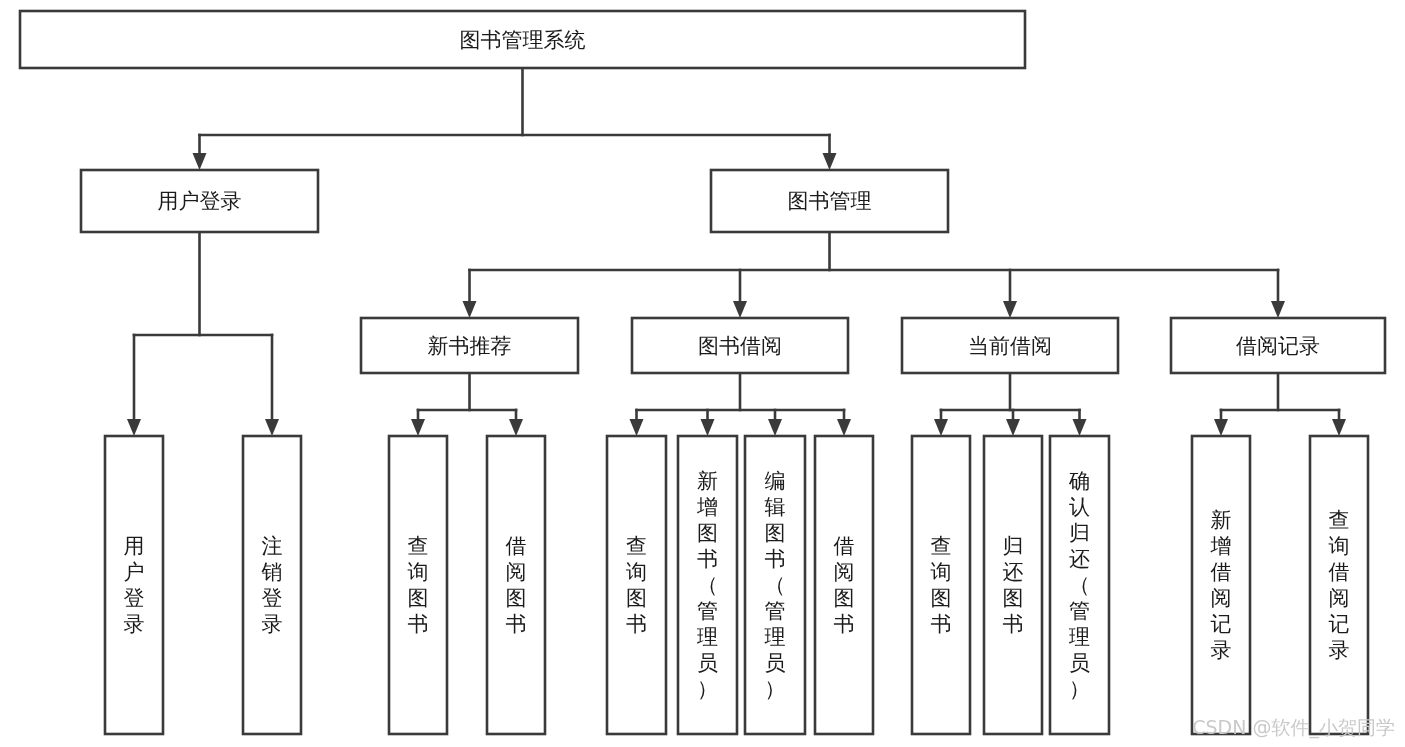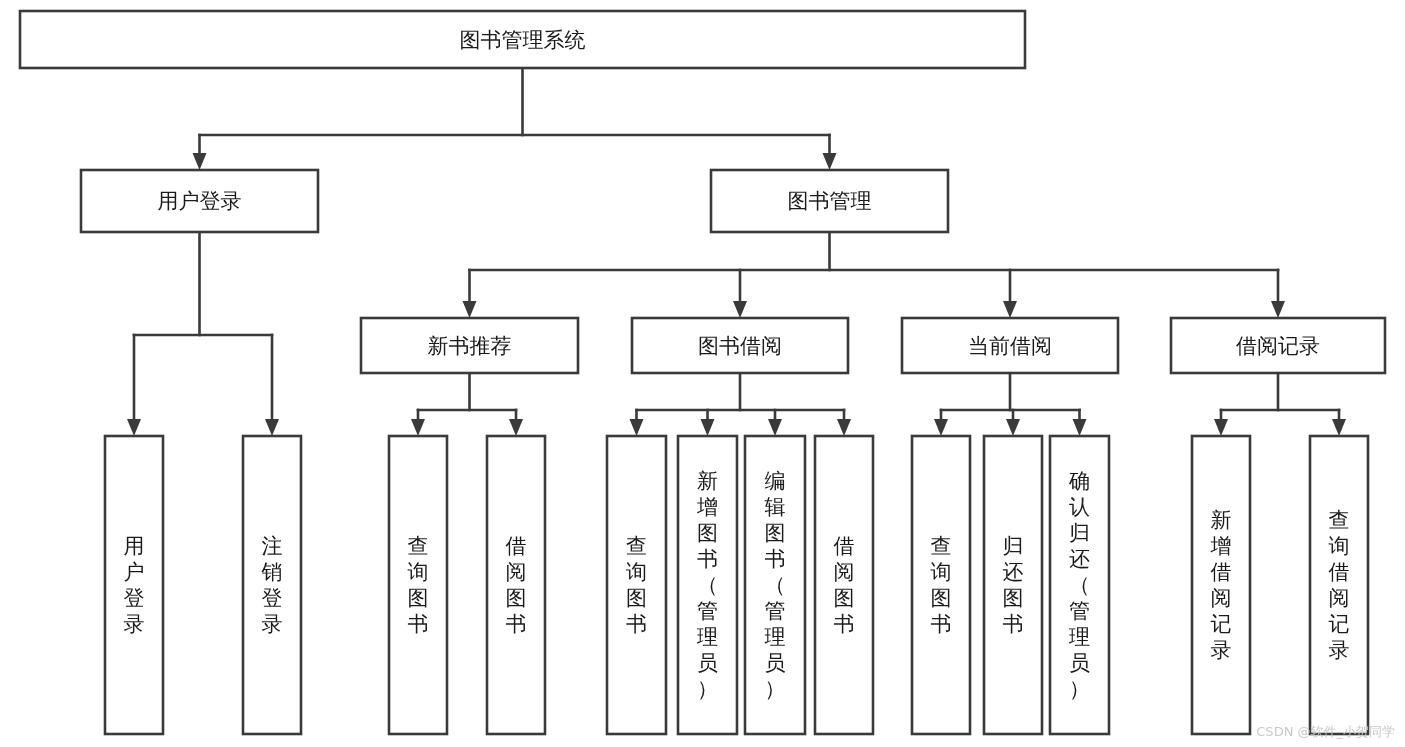--- a/index.html
+++ b/index.html
@@ -45,21 +45,21 @@
   }
   .arrow-head {
     fill: #3a3a3a;
     stroke: none;
   }
   .watermark {
     position: absolute;
     right: 10px;
     bottom: 6px;
     color: #c9c9c9;
-    font-size: 13px;
+    font-size: 19px;
     font-family: "DejaVu Sans", "Liberation Sans", sans-serif;
     white-space: nowrap;
     user-select: none;
   }
 </style>
 </head>
 <body>
 
 <svg id="diagram" viewBox="0 0 1405 747">
   <g id="edges">

